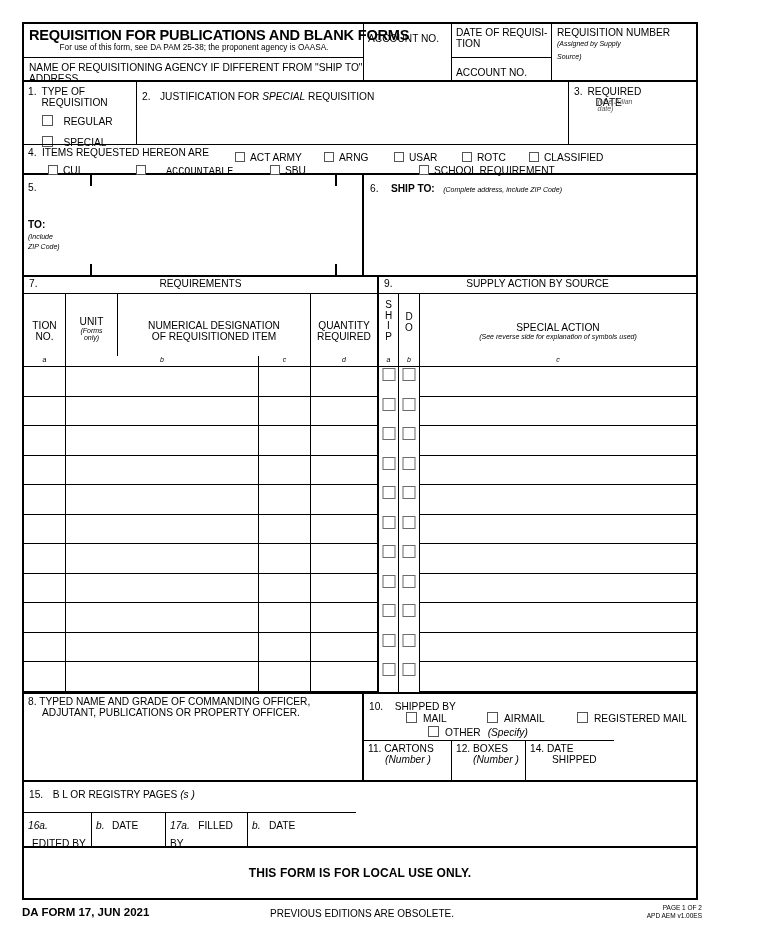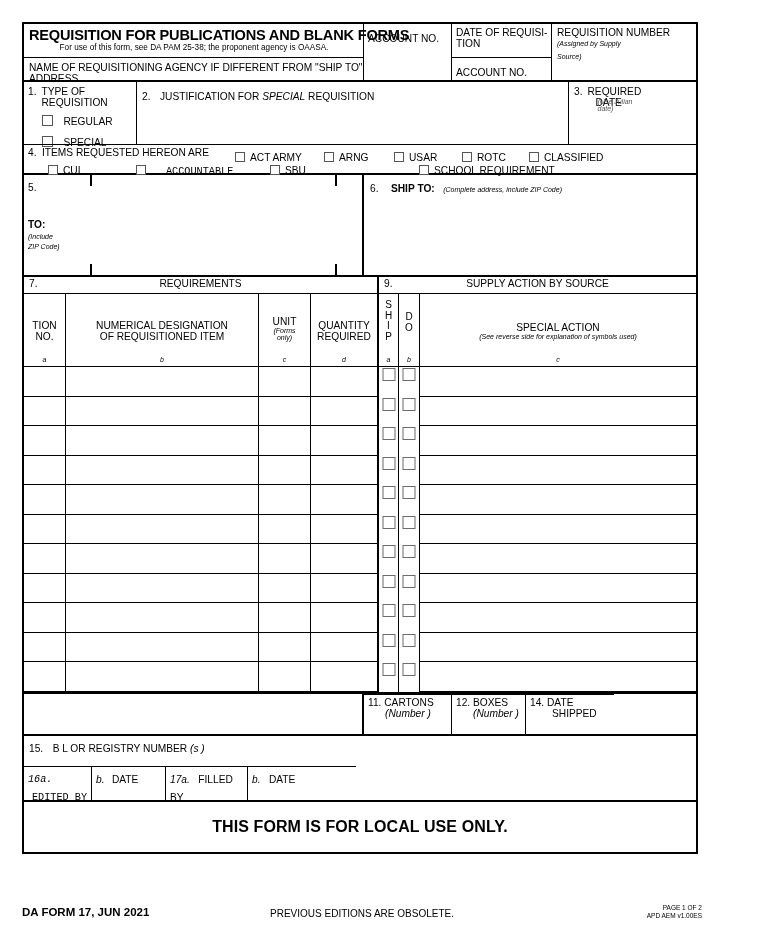--- a/index.html
+++ b/index.html
@@ -157,28 +157,28 @@
 
   .sec11 { width: 88px; }
   .sec12 { width: 74px; }
   .sec13 { width: 82px; }
   .sec14 { width: 88px; }
   .row11 { height: 40px; }
 
   .sig { width: 340px; height: 64px; }
   .sec15 { height: 31px; }
   .sec16 { height: 33px; }
-  .s16a { width: 68px; font-family: Liberation Mono, monospace; }
+  .s16a { width: 68px; }
   .s16b { width: 74px; }
   .s17a { width: 82px; }
   .s17b { width: 88px; }
 
   .localuse {
     height: 52px;
-    font-size: 16px;
+    font-size: 12px;
     font-weight: bold;
     letter-spacing: 0.1px;
   }
 
   .footer {
     position: absolute;
     left: 22px;
     top: 904px;
     width: 680px;
     height: 26px;
@@ -313,31 +313,31 @@
       </div>
     </div>
 
     <div class="row bt">
       <div class="cell col-a hdrow-mid br" style="position:relative;">
         <div style="position:absolute;left:0;right:0;top:26px;text-align:center;">
           <div class="t-lab">TION</div>
           <div class="t-lab">NO.</div>
         </div>
       </div>
-      <div class="cell col-b hdrow-mid br" style="position:relative;">
-        <div style="position:absolute;left:0;right:0;top:26px;text-align:center;">
-          <div class="t-lab">NUMERICAL DESIGNATION</div>
-          <div class="t-lab">OF REQUISITIONED ITEM</div>
-        </div>
-      </div>
       <div class="cell col-c hdrow-mid br" style="position:relative;">
         <div style="position:absolute;left:0;right:0;top:22px;text-align:center;">
           <div class="t-lab">UNIT</div>
           <div class="t-tiny t-ital">(Forms</div>
           <div class="t-tiny t-ital">only)</div>
+        </div>
+      </div>
+      <div class="cell col-b hdrow-mid br" style="position:relative;">
+        <div style="position:absolute;left:0;right:0;top:26px;text-align:center;">
+          <div class="t-lab">NUMERICAL DESIGNATION</div>
+          <div class="t-lab">OF REQUISITIONED ITEM</div>
         </div>
       </div>
       <div class="cell col-d hdrow-mid br2" style="position:relative;">
         <div style="position:absolute;left:0;right:0;top:26px;text-align:center;">
           <div class="t-lab">QUANTITY</div>
           <div class="t-lab">REQUIRED</div>
         </div>
       </div>
       <div class="cell col-ship hdrow-mid br" style="position:relative;">
         <div class="vert-letters" style="position:absolute;left:0;right:0;top:6px;">
@@ -511,21 +511,33 @@
             <span class="cbx"></span>
           </div>
           <div class="cell col-do datarow br chk-cell">
             <span class="cbx"></span>
           </div>
           <div class="cell col-sa datarow bb"><span class="t-lab"></span></div>
         </div>
       </div>
 
     <div class="row bt2">
-
+      <div class="cell sec8 br2" style="padding:2px 0 0 4px;box-sizing:border-box;">
+        <div class="t-lab"><span>8.</span> <span>TYPED NAME AND GRADE OF COMMANDING OFFICER,</span></div>
+        <div class="t-lab" style="margin-left:14px;">ADJUTANT, PUBLICATIONS OR PROPERTY OFFICER.</div>
+      </div>
+
+      <div class="cell sec10" style="position:relative;padding:2px 0 0 5px;box-sizing:border-box;">
+        <span class="t-lab">10.</span>
+        <span class="t-lab" style="margin-left:7px;">SHIPPED BY</span>
+        <div style="position:absolute;left:42px;top:14px;"><span class="cbx cbx-lg"></span><span class="t-lab" style="margin-left:6px;">MAIL</span></div>
+        <div style="position:absolute;left:123px;top:14px;"><span class="cbx cbx-lg"></span><span class="t-lab" style="margin-left:6px;">AIRMAIL</span></div>
+        <div style="position:absolute;left:213px;top:14px;"><span class="cbx cbx-lg"></span><span class="t-lab" style="margin-left:6px;">REGISTERED MAIL</span></div>
+        <div style="position:absolute;left:64px;top:28px;"><span class="cbx cbx-lg"></span><span class="t-lab" style="margin-left:6px;">OTHER</span><span class="t-lab t-ital" style="margin-left:7px;">(Specify)</span></div>
+      </div>
     </div>
 
     <div class="row">
       <div class="cell sec8 br2" style="height:40px;"></div>
       <div class="cell sec11 row11 br bt" style="padding:2px 0 4px 4px;box-sizing:border-box;">
         <div class="t-lab"><span>11.</span> <span>CARTONS</span></div>
         <div class="t-lab t-ital" style="margin-left:17px;">(Number )</div>
       </div>
       <div class="cell sec12 row11 br bt" style="padding:2px 0 0 4px;box-sizing:border-box;">
         <div class="t-lab"><span>12.</span> <span>BOXES</span></div>
@@ -534,21 +546,21 @@
       <div class="cell sec14 row11 bt" style="padding:2px 0 0 4px;box-sizing:border-box;">
         <div class="t-lab"><span>14.</span> <span>DATE</span></div>
         <div class="t-lab" style="margin-left:22px;">SHIPPED</div>
       </div>
     </div>
 
     <div class="row bt2">
       <div class="cell" style="width:332px;">
         <div class="cell sec15 bb" style="padding:2px 0 0 5px;box-sizing:border-box;">
           <span class="t-lab">15.</span>
-          <span class="t-lab" style="margin-left:5px;">B L OR REGISTRY NUMBER </span><span class="t-lab t-ital">(s )</span>
+          <span class="t-lab" style="margin-left:5px;">B L OR REGISTRY PAGES </span><span class="t-lab t-ital">(s )</span>
         </div>
         <div class="row">
           <div class="cell s16a sec16 br" style="padding:2px 0 0 4px;box-sizing:border-box;">
             <span class="t-lab t-ital">16a.</span>
             <span class="t-lab" style="margin-left:4px;">EDITED BY</span>
           </div>
           <div class="cell s16b sec16 br" style="padding:2px 0 0 4px;box-sizing:border-box;">
             <span class="t-lab t-ital">b.</span>
             <span class="t-lab" style="margin-left:3px;">DATE</span>
           </div>

